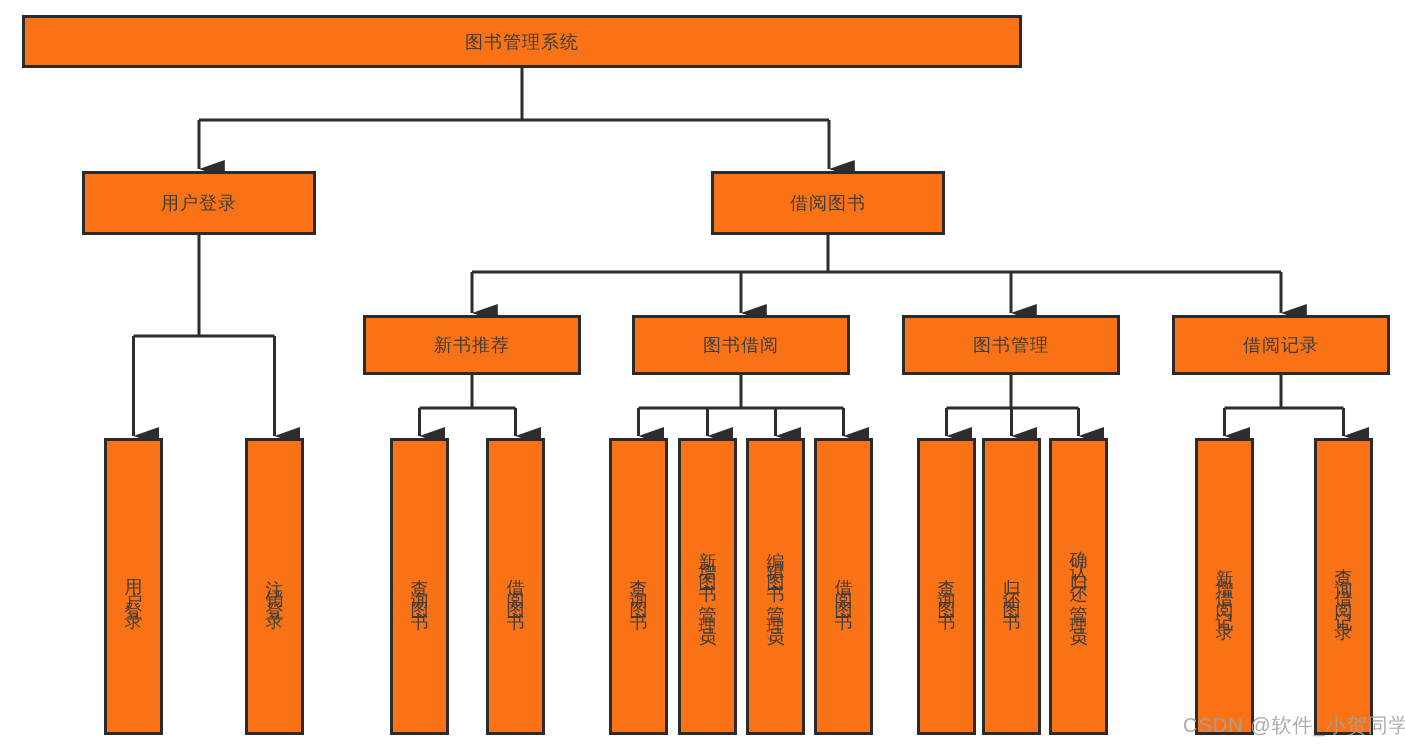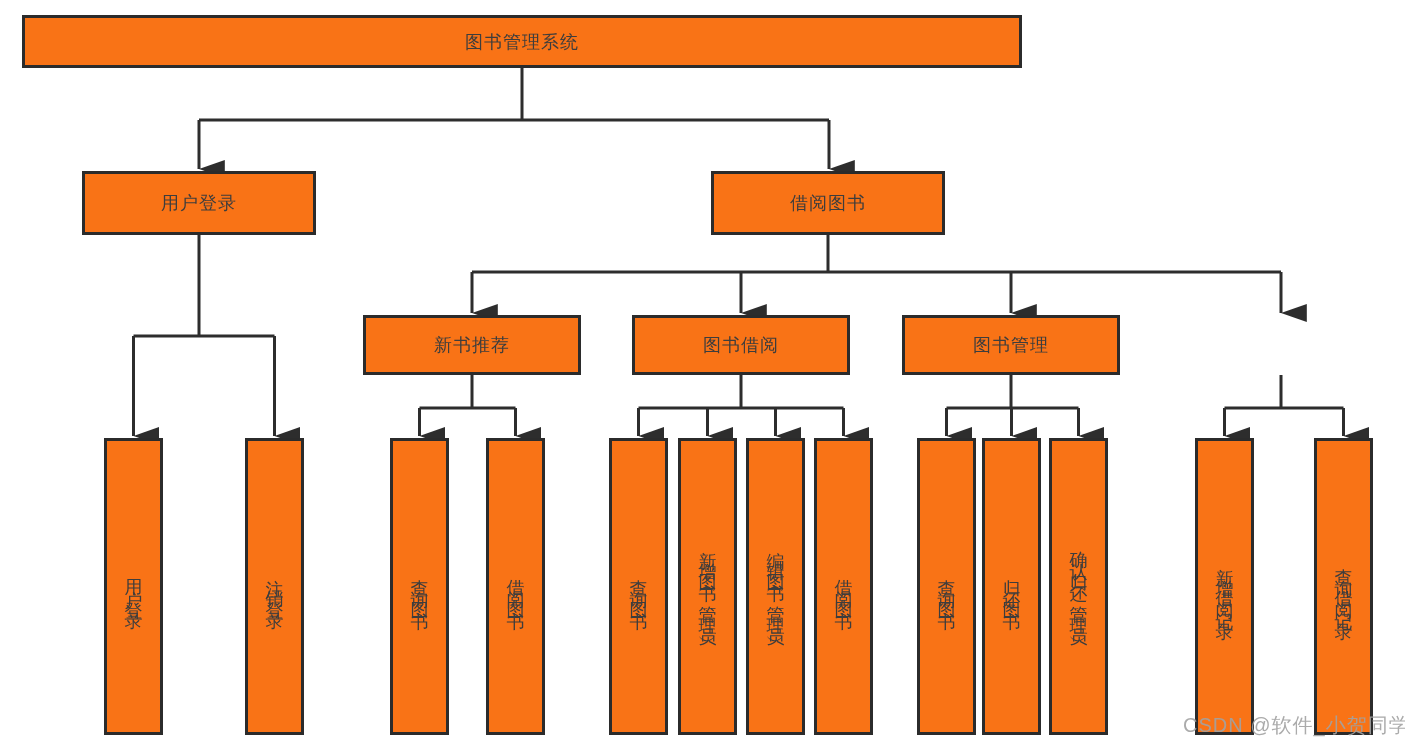--- a/index.html
+++ b/index.html
@@ -102,20 +102,21 @@
   </svg>
 
   <div class="node" style="left:22px; top:15px; width:1000px; height:53px;">图书管理系统</div>
 
   <div class="node" style="left:82px; top:171px; width:234px; height:64px;">用户登录</div>
   <div class="node" style="left:711px; top:171px; width:234px; height:64px;">借阅图书</div>
 
   <div class="node" style="left:363px; top:315px; width:218px; height:60px;">新书推荐</div>
   <div class="node" style="left:632px; top:315px; width:218px; height:60px;">图书借阅</div>
   <div class="node" style="left:902px; top:315px; width:218px; height:60px;">图书管理</div>
+  <div class="node" style="left:1172px; top:315px; width:218px; height:60px;">借阅记录</div>
 
   <div class="node leaf" style="left:104px; top:438px; width:59px; height:297px;">
     <span class="vtext">用户登录</span>
   </div>
   <div class="node leaf" style="left:245px; top:438px; width:59px; height:297px;">
     <span class="vtext">注销登录</span>
   </div>
 
   <div class="node leaf" style="left:390px; top:438px; width:59px; height:297px;">
     <span class="vtext">查询图书</span>

